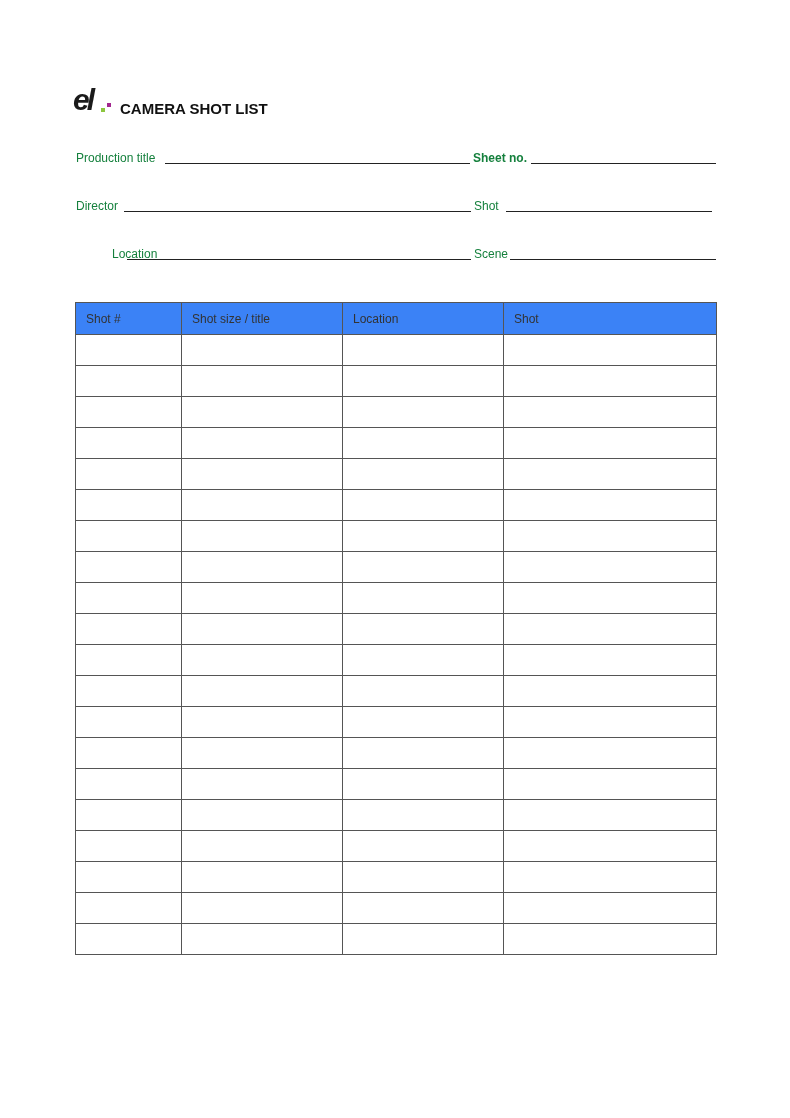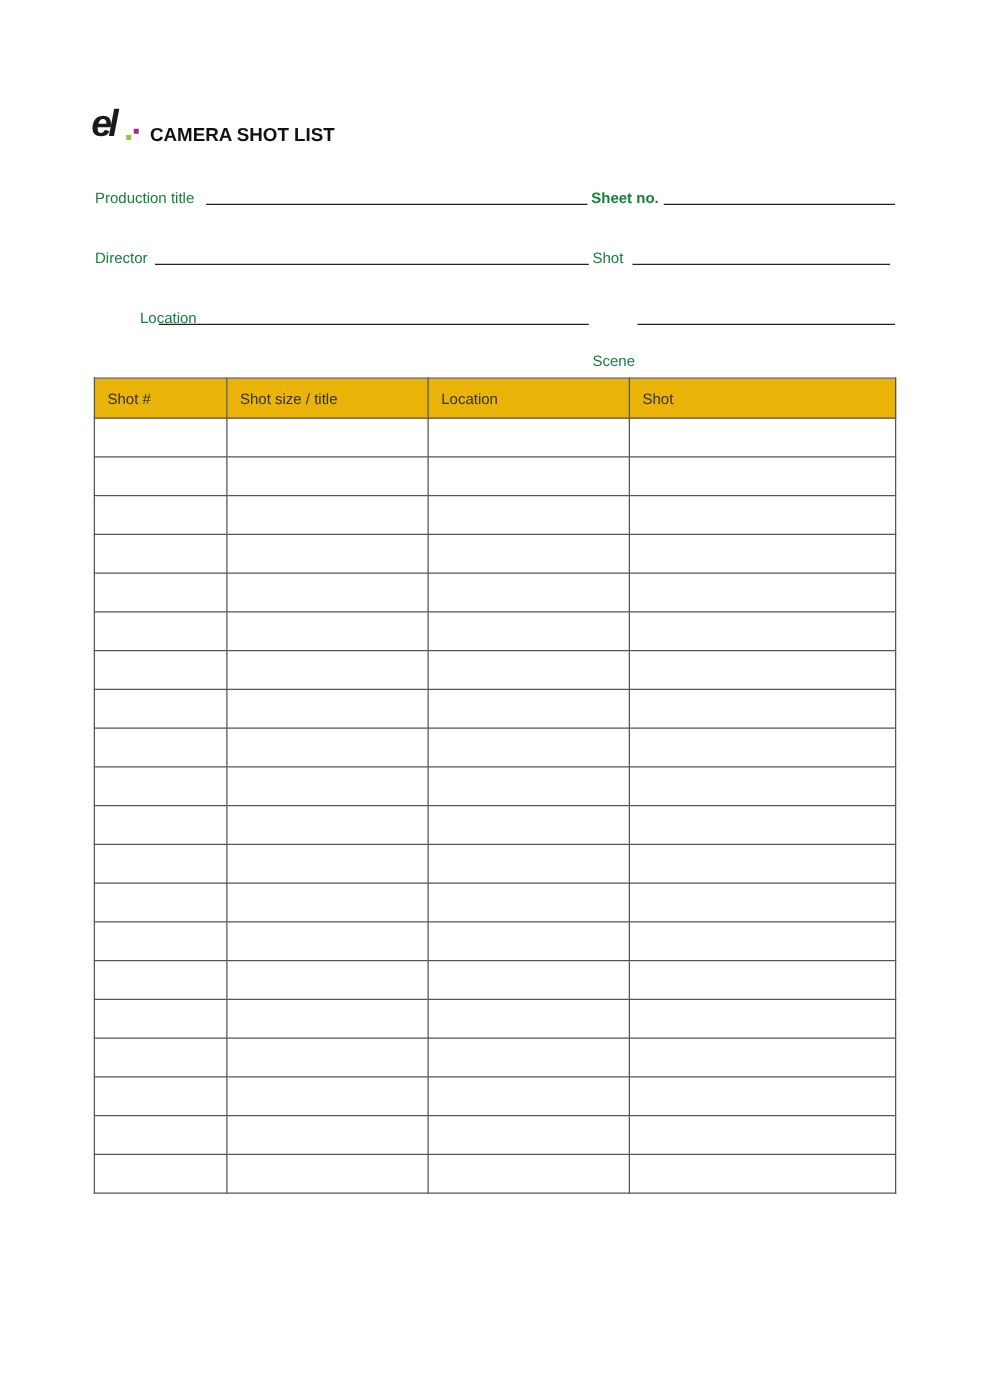--- a/index.html
+++ b/index.html
@@ -11,21 +11,21 @@
     .logo-sq.green { left: 28px; top: 22px; background: #8dc63f; }
     .logo-sq.purple { left: 34px; top: 17px; background: #a3278f; }
 
     .title { position: absolute; left: 120px; top: 96px; font-size: 15px; font-weight: bold; color: #111; letter-spacing: 0px; line-height: 26px; }
 
     .field-label { position: absolute; font-size: 12px; color: #15803d; line-height: 14px; }
     .field-line { position: absolute; height: 0; border-bottom: 1.5px solid #222; }
 
     table.shots { position: absolute; left: 75px; top: 302px; width: 641px; border-collapse: collapse; table-layout: fixed; }
     table.shots th, table.shots td { border: 1.5px solid #555; padding: 0; }
-    table.shots th { background: #eab308; height: 31px; text-align: left; font-weight: normal; font-size: 12px; color: #333; padding-left: 10px; }
+    table.shots th { background: #3b82f6; height: 31px; text-align: left; font-weight: normal; font-size: 12px; color: #333; padding-left: 10px; }
     table.shots td { height: 30px; }
     col.c1 { width: 106px; } col.c2 { width: 161px; } col.c3 { width: 161px; } col.c4 { width: 213px; }
   </style>
 </head>
 <body>
 
 <div class="logo">
   <span class="logo-glyph">el</span>
   <span class="logo-sq green"></span>
   <span class="logo-sq purple"></span>
@@ -37,21 +37,21 @@
 <span class="field-label" style="left:473px; top:151px;font-weight:bold;">Sheet no.</span>
 <div class="field-line" style="left:531px; top:163px; width:185px;"></div>
 
 <span class="field-label" style="left:76px; top:199px;text-align:center;">Director</span>
 <div class="field-line" style="left:124px; top:211px; width:347px;"></div>
 <span class="field-label" style="left:474px; top:199px;">Shot</span>
 <div class="field-line" style="left:506px; top:211px; width:206px;"></div>
 
 <span class="field-label" style="left:76px; top:247px;margin-left:36px;">Location</span>
 <div class="field-line" style="left:127px; top:259px; width:344px;"></div>
-<span class="field-label" style="left:474px; top:247px;margin-top:35px;">Scene</span>
+<span class="field-label" style="left:474px; top:247px;">Scene</span>
 <div class="field-line" style="left:510px; top:259px; width:206px;"></div>
 
 <table class="shots">
   <colgroup>
       <col class="c1">
       <col class="c2">
       <col class="c3">
       <col class="c4">
     </colgroup>
   <thead>

